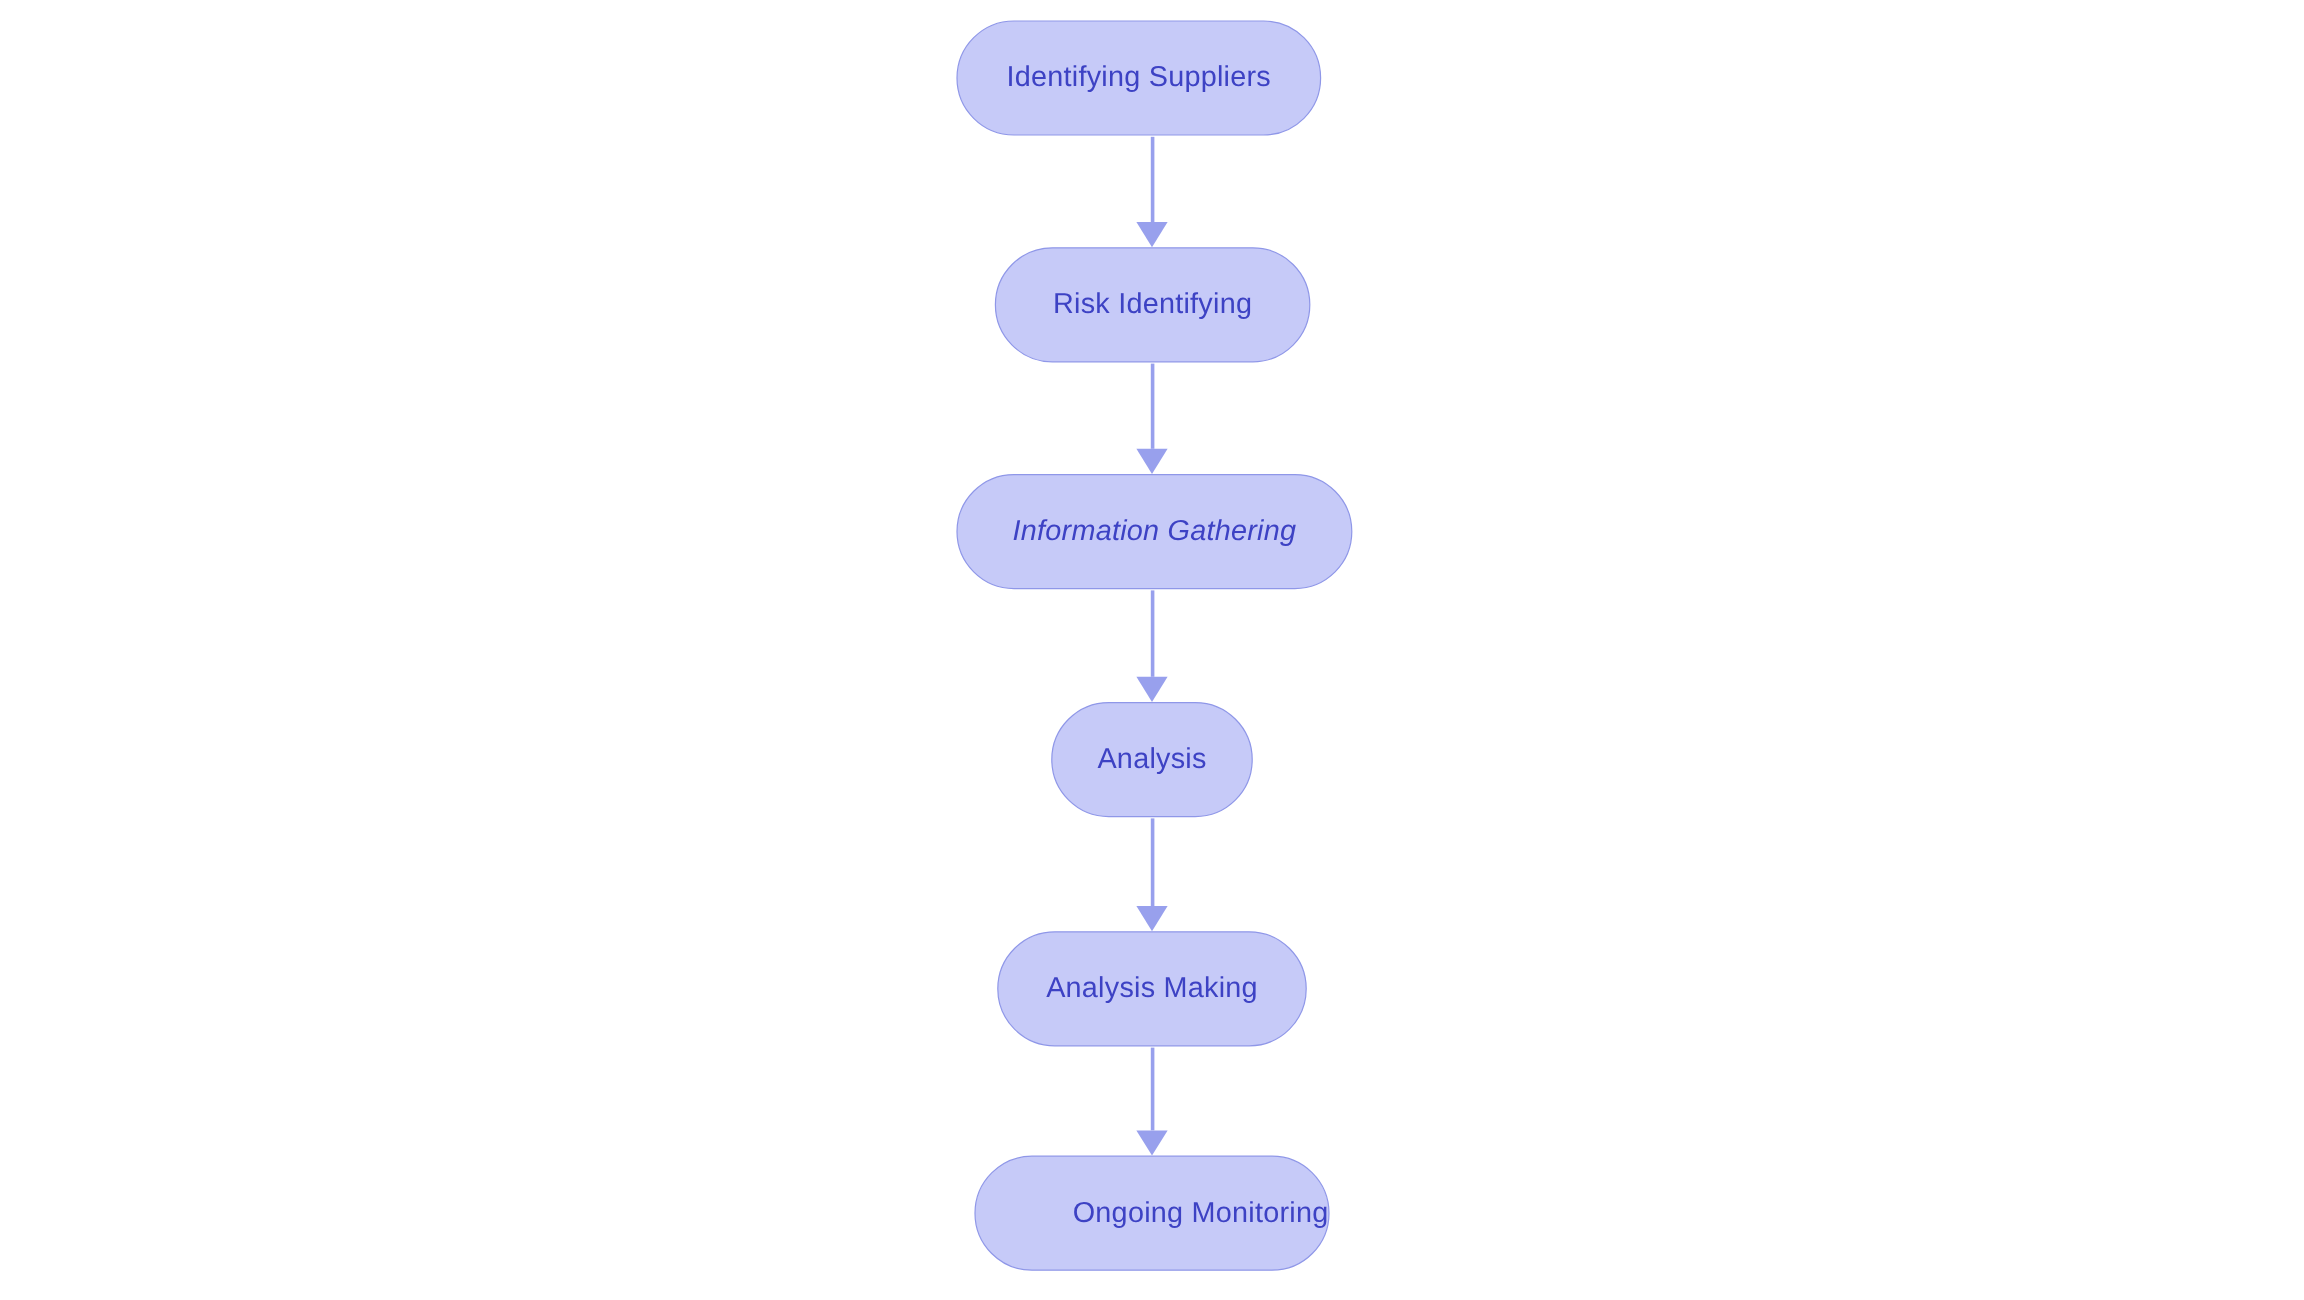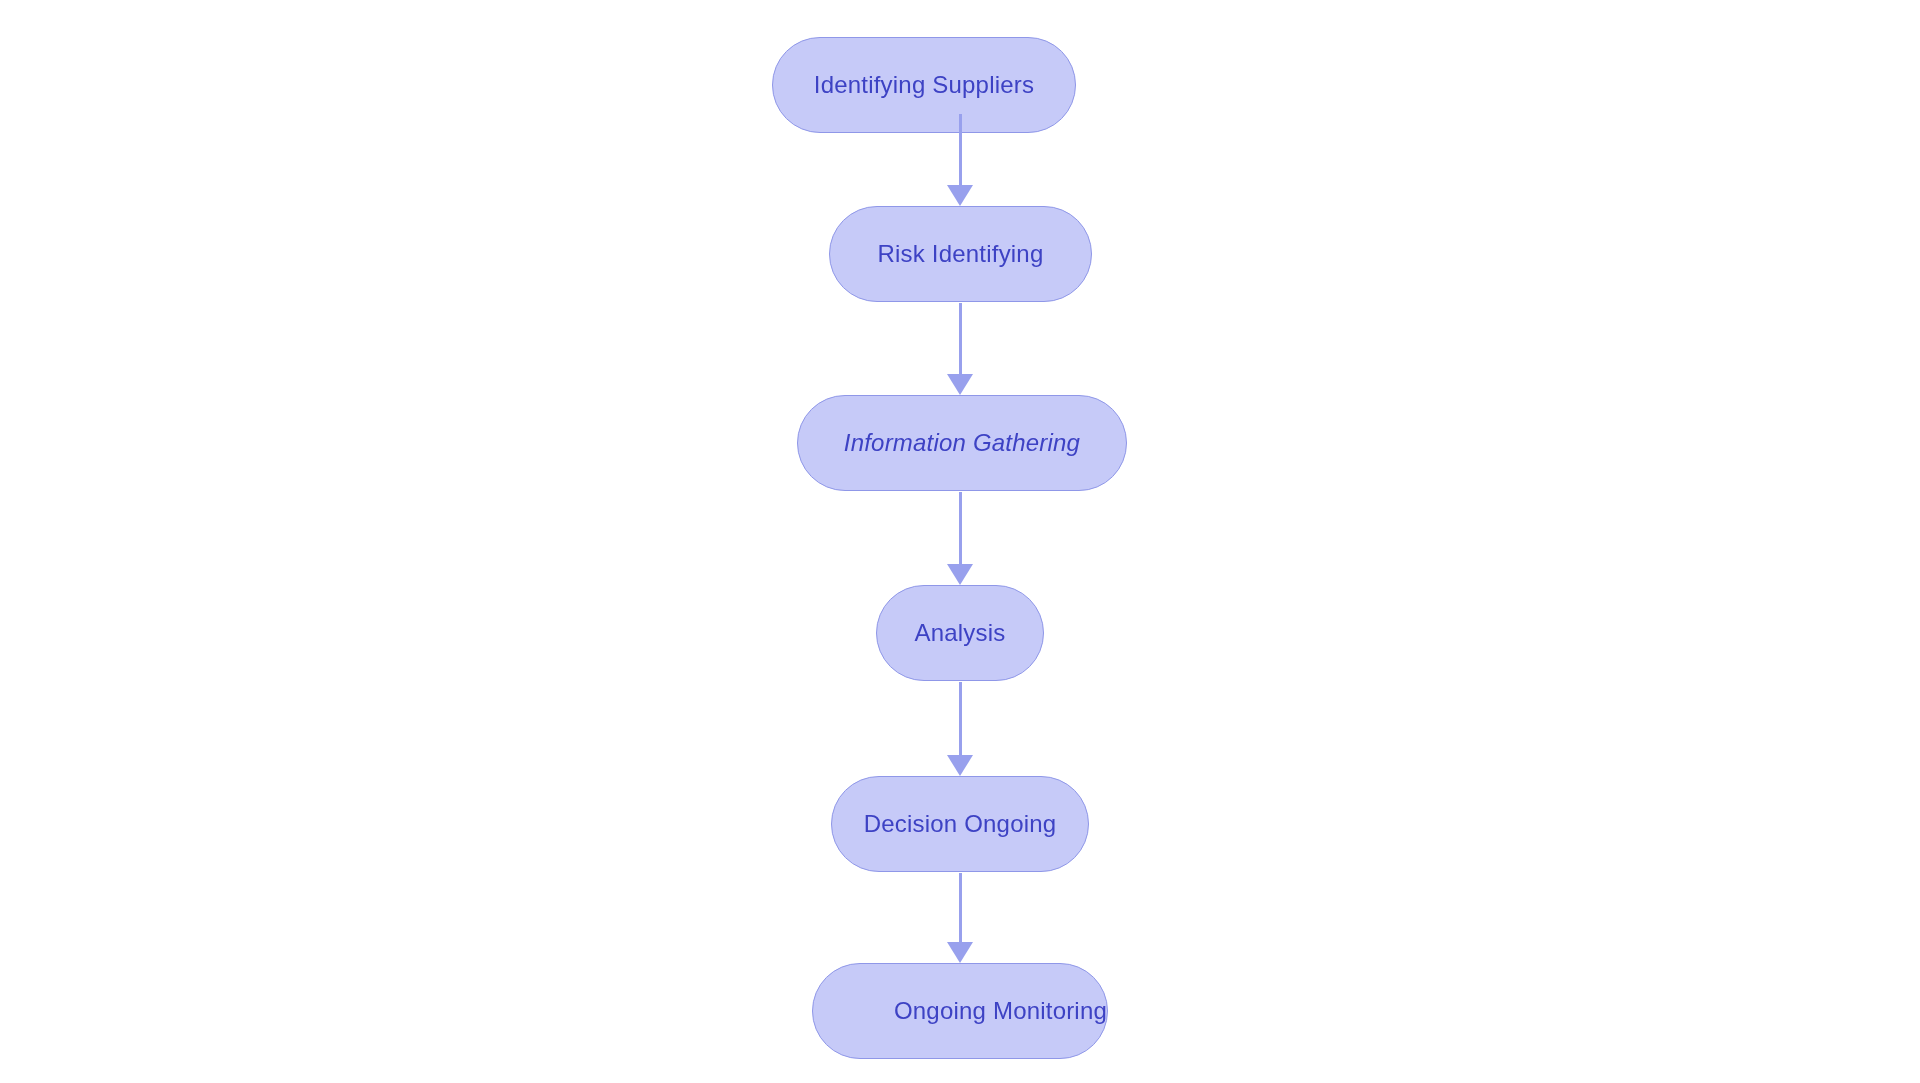--- a/index.html
+++ b/index.html
@@ -28,21 +28,21 @@
     display: flex;
     align-items: center;
     justify-content: center;
     color: var(--node-text);
     font-size: 24px;
     font-weight: 400;
     letter-spacing: 0.2px;
     white-space: nowrap;
   }
   
-  .n1 { left: 772px;  top: 17px;  width: 304px; margin-top: 20px; }
+  .n1 { left: 797px;  top: 17px;  width: 304px; }
   .n2 { left: 829px;  top: 206px; width: 263px; }
   .n3 { left: 797px;  top: 395px; width: 330px; font-style: italic; }
   .n4 { left: 876px;  top: 585px; width: 168px; }
   .n5 { left: 831px;  top: 776px; width: 258px; }
   .n6 { left: 812px;  top: 963px; width: 296px; justify-content: flex-end; }
 
   .arrow {
     position: absolute;
     left: 947px;           
     width: 26px;
@@ -103,21 +103,21 @@
   <div class="flow-node n4">
     <span>Analysis</span>
   </div>
 
   <div class="arrow a4">
     <div class="stem"></div>
     <div class="head"></div>
   </div>
 
   <div class="flow-node n5">
-    <span>Decision Ongoing</span>
+    <span>Analysis Making</span>
   </div>
 
   <div class="arrow a5">
     <div class="stem"></div>
     <div class="head"></div>
   </div>
 
   <div class="flow-node n6">
     <span>Ongoing Monitoring</span>
   </div>

